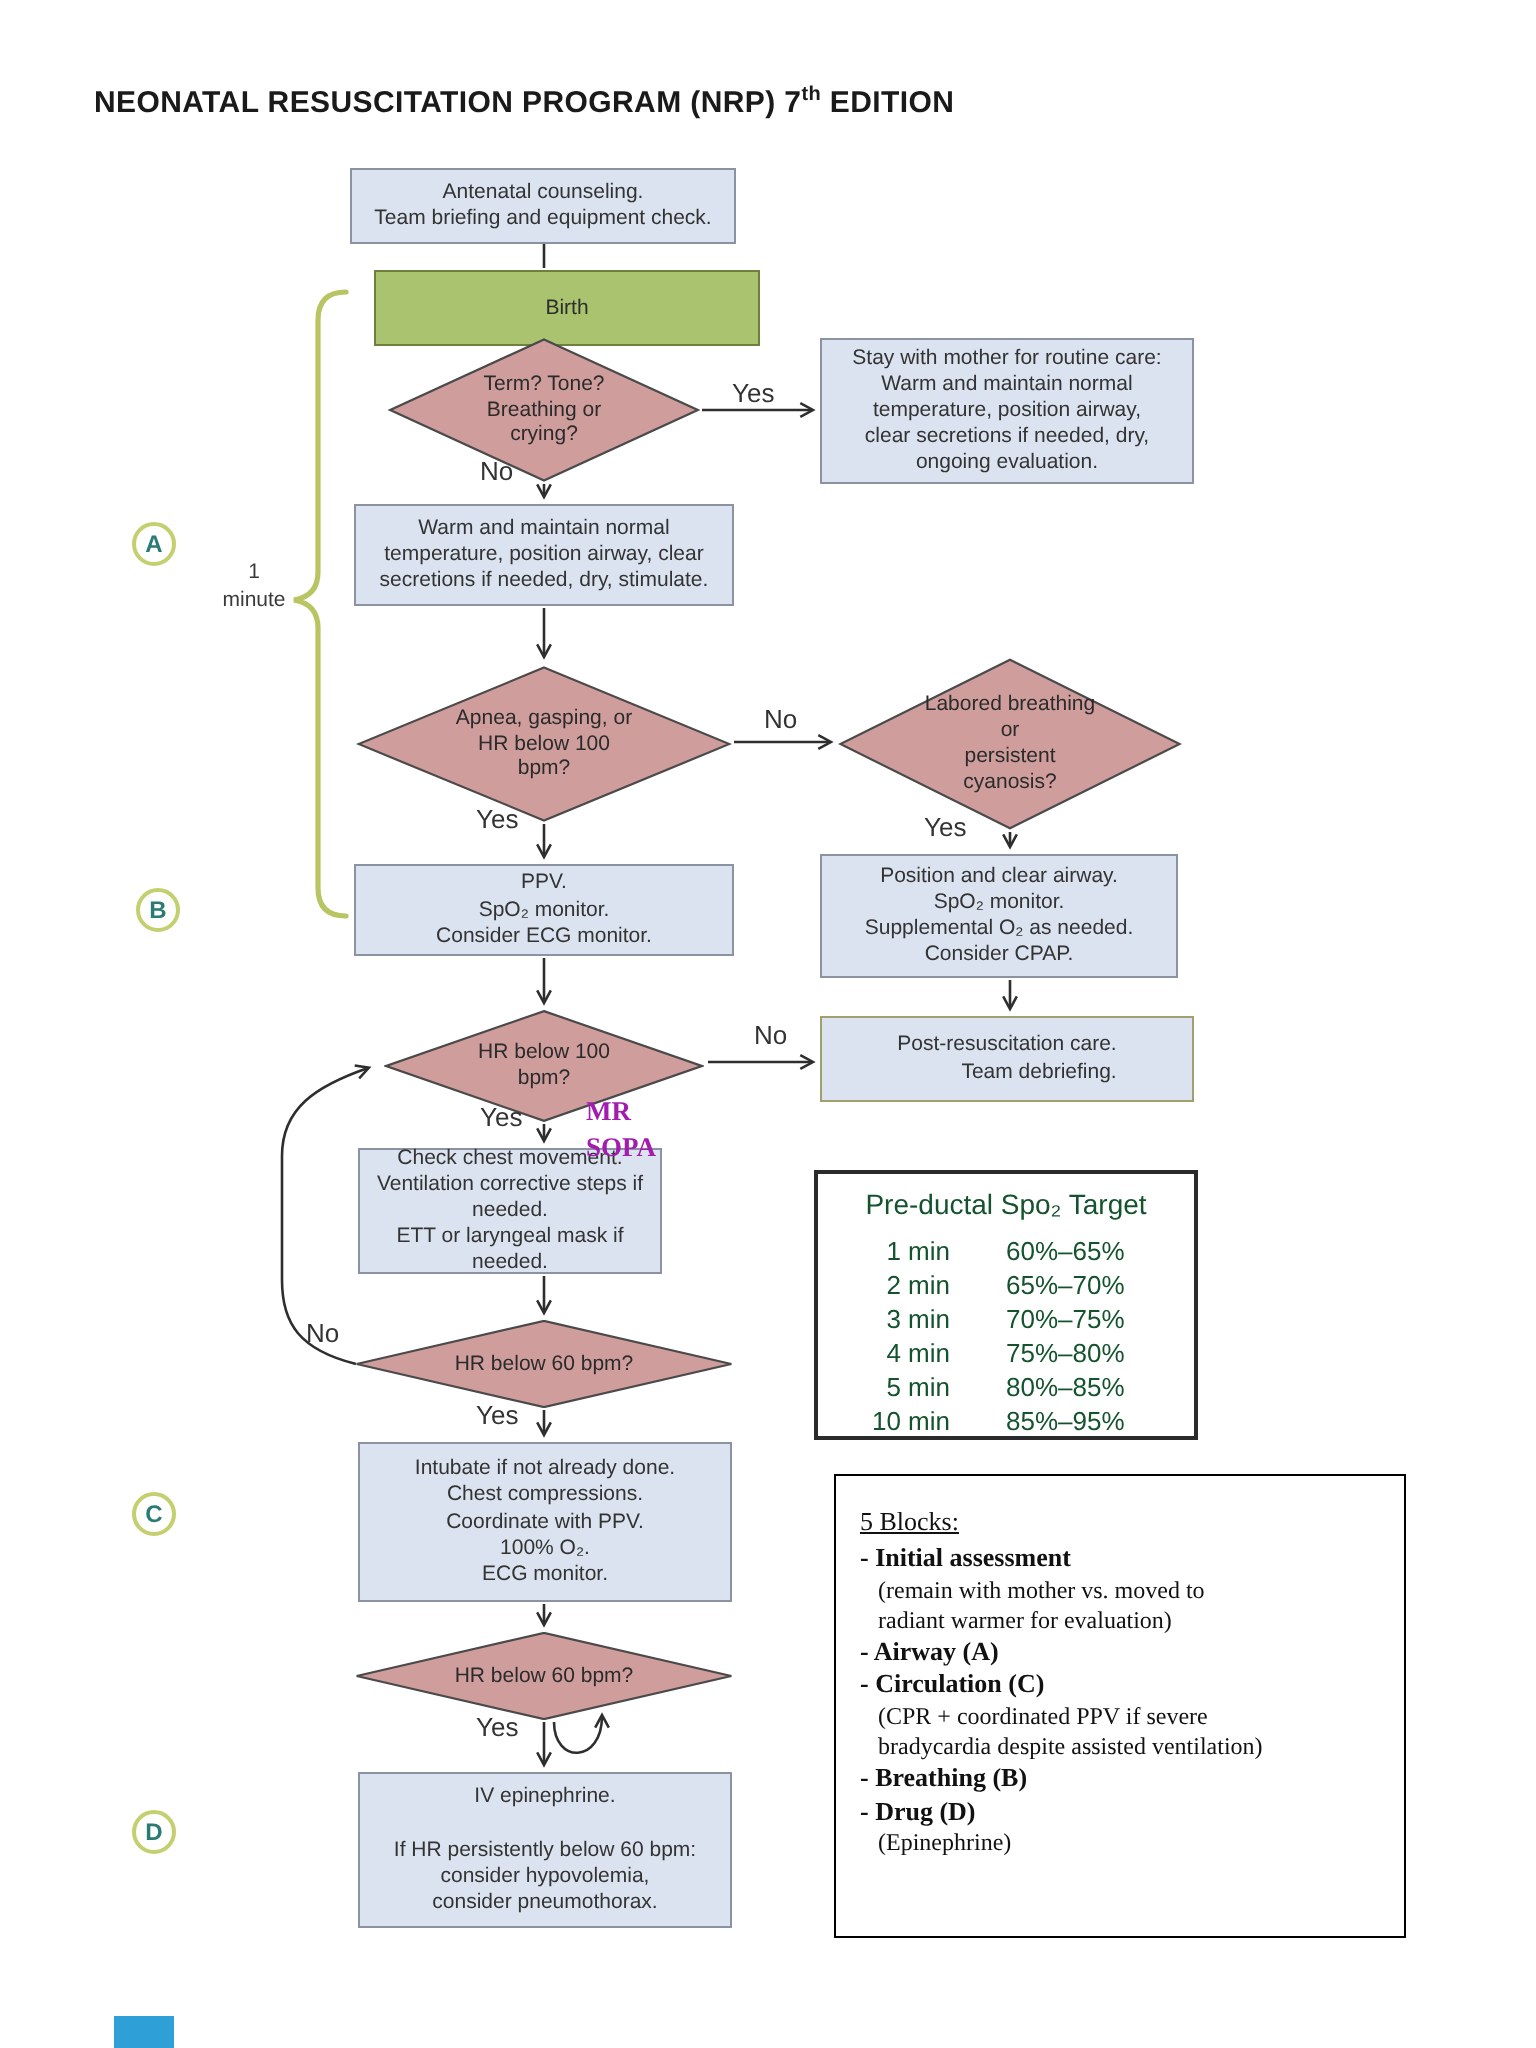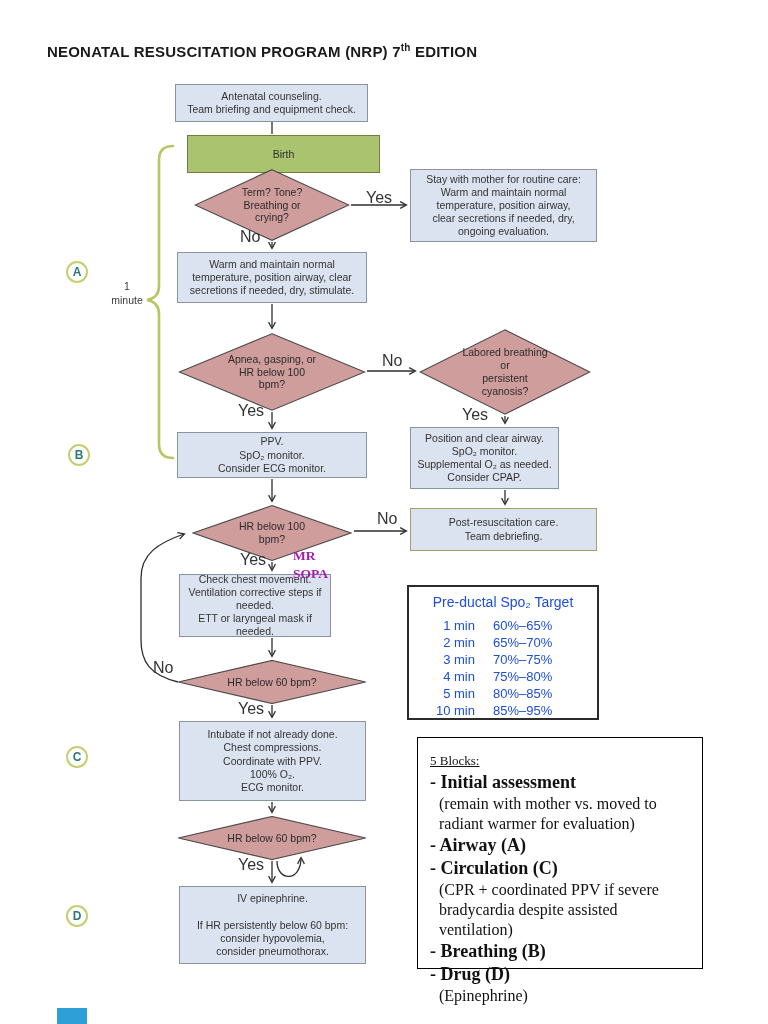--- a/index.html
+++ b/index.html
@@ -11,45 +11,45 @@
   .box{position:absolute;box-sizing:border-box;background:#dbe3f0;border:1px solid #8b93a2;
        display:flex;align-items:center;justify-content:center;text-align:center;
        font-size:10.5px;line-height:1.24;color:#333;padding:18px 4px;}
   .box-green{background:#a9c36e;border:1px solid #6e7f3e;color:#2e2e2e;}
   .box-tan-border{border:1px solid #a29e6d;}
   .diamond{position:absolute;}
   .diamond svg{position:absolute;left:0;top:0;width:100%;height:100%;}
   .diamond polygon{fill:#d09d9d;stroke:#4a4a4a;stroke-width:1.1;}
   .dtext{position:absolute;left:0;top:0;width:100%;height:100%;display:flex;align-items:center;
          justify-content:center;text-align:center;font-size:10.5px;line-height:1.22;color:#2b2b2b;}
-  .lbl{position:absolute;font-size:16px;color:#333;}
+  .lbl{position:absolute;font-size:13px;color:#333;}
   .marker-circle{position:absolute;width:22px;height:22px;border:2px solid #c4cf6f;border-radius:50%;
          display:flex;align-items:center;justify-content:center;
          font-size:12px;font-weight:bold;color:#2a7c72;background:#fff;box-sizing:border-box;}
   #one-minute{position:absolute;left:103px;top:280px;width:48px;text-align:center;
          font-size:10.5px;line-height:1.3;color:#3a3a3a;}
   #mr-sopa{position:absolute;left:293px;top:547px;font-family:"Liberation Serif","DejaVu Serif",serif;
          font-weight:bold;font-size:13.5px;line-height:1.3;color:#a21caf;}
   #connectors{position:absolute;left:0;top:0;width:768px;height:1024px;pointer-events:none;}
   #connectors path{fill:none;stroke:#2e2e2e;stroke-width:1.3;}
   #connectors path.brace{stroke:#b9c463;stroke-width:2.6;stroke-linecap:round;}
   
   #spo2-table{position:absolute;left:407px;top:585px;width:192px;height:135px;box-sizing:border-box;
-         background:#fff;border:2px solid #2b2b2b;padding:7px 8px 4px 8px;color:#1d4ed8;}
+         background:#fff;border:2px solid #2b2b2b;padding:7px 8px 4px 8px;color:#14532d;}
   #spo2-title{font-size:14px;text-align:center;margin-bottom:7px;}
   .spo2-row{display:flex;font-size:13px;line-height:17px;}
   .spo2-row .t{width:58px;text-align:right;}
-  .spo2-row .v{margin-left:18px;}
+  .spo2-row .v{margin-left:28px;}
   
   #blocks-box{position:absolute;left:417px;top:737px;width:286px;height:232px;box-sizing:border-box;
          background:#fff;border:1.5px solid #000;padding:15px 12px;
          font-family:"Liberation Serif","DejaVu Serif",serif;color:#111;}
   #blocks-heading{font-size:13px;text-decoration:underline;margin-bottom:2px;}
-  .block-label{font-size:18px;font-weight:bold;line-height:1.28;}
-  .block-note{font-size:16px;line-height:1.25;padding-left:9px;}
+  .block-label{font-size:13px;font-weight:bold;line-height:1.28;}
+  .block-note{font-size:12px;line-height:1.25;padding-left:9px;}
   #blue-artifact{position:absolute;left:57px;top:1008px;width:30px;height:16px;background:#2f9fd7;}
 </style>
 </head>
 <body>
 
 <div id="page">
 
   <svg id="connectors" viewBox="0 0 768 1024">
     <defs>
       <marker id="arr" viewBox="0 0 10 10" refX="7.5" refY="5" markerWidth="7.5" markerHeight="7.5" orient="auto-start-reverse">
@@ -86,25 +86,25 @@
 Warm and maintain normal
 temperature, position airway,
 clear secretions if needed, dry,
 ongoing evaluation.</div>
   <div class="box pre" style="left:177px;top:252px;width:190px;height:51px;">Warm and maintain normal
 temperature, position airway, clear
 secretions if needed, dry, stimulate.</div>
   <div class="box pre" style="left:177px;top:432px;width:190px;height:46px;">PPV.
 SpO₂ monitor.
 Consider ECG monitor.</div>
-  <div class="box pre" style="left:410px;top:427px;width:149px;height:62px;">Position and clear airway.
+  <div class="box pre" style="left:410px;top:427px;width:179px;height:62px;">Position and clear airway.
 SpO₂ monitor.
 Supplemental O₂ as needed.
 Consider CPAP.</div>
-  <div class="box pre box-tan-border" style="left:410px;top:508px;width:187px;height:43px;">Post-resuscitation care.
+  <div class="box pre box-tan-border" style="left:410px;top:508px;width:187px;height:43px;text-align:right;">Post-resuscitation care.
 Team debriefing.</div>
   <div class="box pre" style="left:179px;top:574px;width:152px;height:63px;">Check chest movement.
 Ventilation corrective steps if
 needed.
 ETT or laryngeal mask if needed.</div>
   <div class="box pre" style="left:179px;top:721px;width:187px;height:80px;">Intubate if not already done.
 Chest compressions.
 Coordinate with PPV.
 100% O₂.
 ECG monitor.</div>

